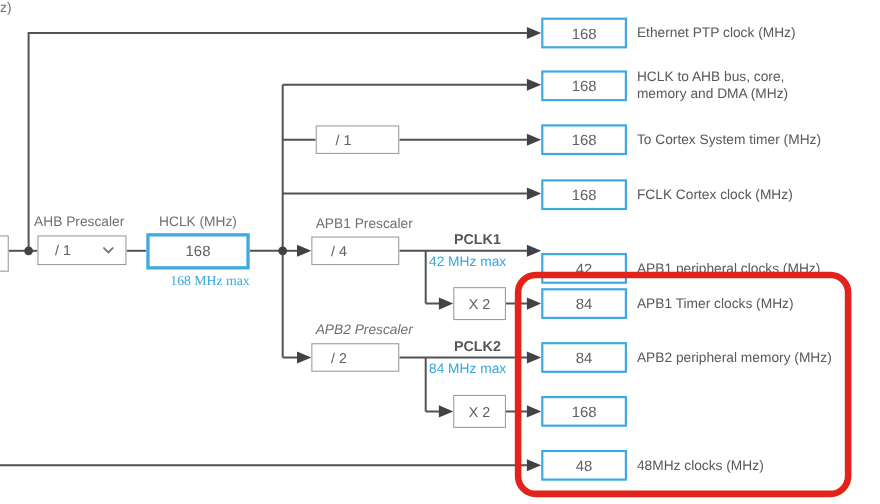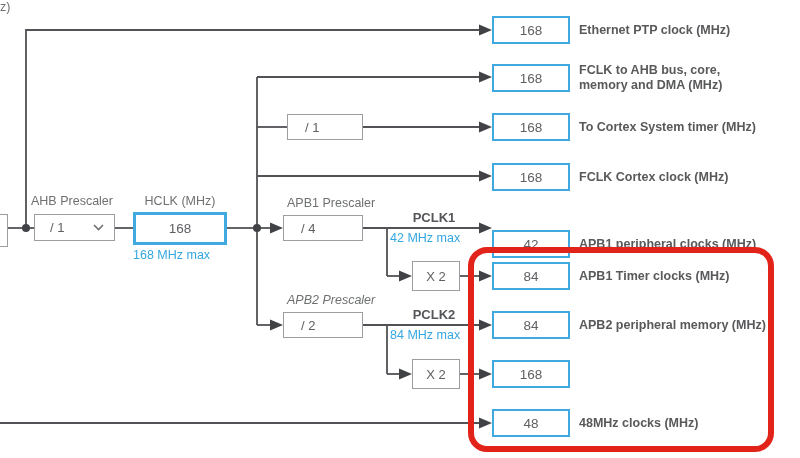--- a/index.html
+++ b/index.html
@@ -34,27 +34,27 @@
     color:#5E6063; font-size:13.5px;
   }
 
   .out-row { position:absolute; left:492px; z-index:2; display:flex; align-items:center; }
   .out-row .vbox {
     width:78px; height:28px; background:#fff; border:2.5px solid #3FA9E0;
     display:flex; align-items:center; justify-content:center;
     color:#5E6063; font-size:13.5px; flex:0 0 auto;
   }
   .olabel {
-    margin-left:9px; font-size:12.5px; font-weight:bold; color:#58595B; white-space:nowrap;
+    margin-left:9px; font-size:12.5px; font-weight:normal; color:#58595B; white-space:nowrap;
   }
   .olabel.wrap { white-space:normal; width:178px; line-height:15px; }
 
   .pclk { position:absolute; z-index:3; font-size:13px; font-weight:bold; color:#55565A; text-align:center; }
   .maxnote { position:absolute; z-index:3; font-size:12.5px; color:#35A7E0; text-align:left; }
-  .maxnote.centered { text-align:left; }
+  .maxnote.centered { text-align:right;font-family:Liberation Serif, serif; }
 
   #highlight {
     position:absolute; left:468px; top:247px; width:306px; height:205px;
     border:6.5px solid #E2231A; border-radius:19px; z-index:6; pointer-events:none;
   }
 </style>
 </head>
 <body>
 
 <div id="stage">
@@ -153,21 +153,21 @@
   <div class="graybox center" style="left:412px; top:359px; width:48px; height:30px;">
     <span>X 2</span>
   </div>
 
   <div class="out-row" style="top:16px;">
     <div class="vbox">168</div>
     <div class="olabel">Ethernet PTP clock (MHz)</div>
   </div>
   <div class="out-row" style="top:63px;">
     <div class="vbox">168</div>
-    <div class="olabel wrap">FCLK to AHB bus, core, memory and DMA (MHz)</div>
+    <div class="olabel wrap">HCLK to AHB bus, core, memory and DMA (MHz)</div>
   </div>
   <div class="out-row" style="top:113px;">
     <div class="vbox">168</div>
     <div class="olabel">To Cortex System timer (MHz)</div>
   </div>
   <div class="out-row" style="top:163px;">
     <div class="vbox">168</div>
     <div class="olabel">FCLK Cortex clock (MHz)</div>
   </div>
   <div class="out-row" style="top:214px;margin-top:16px;">

